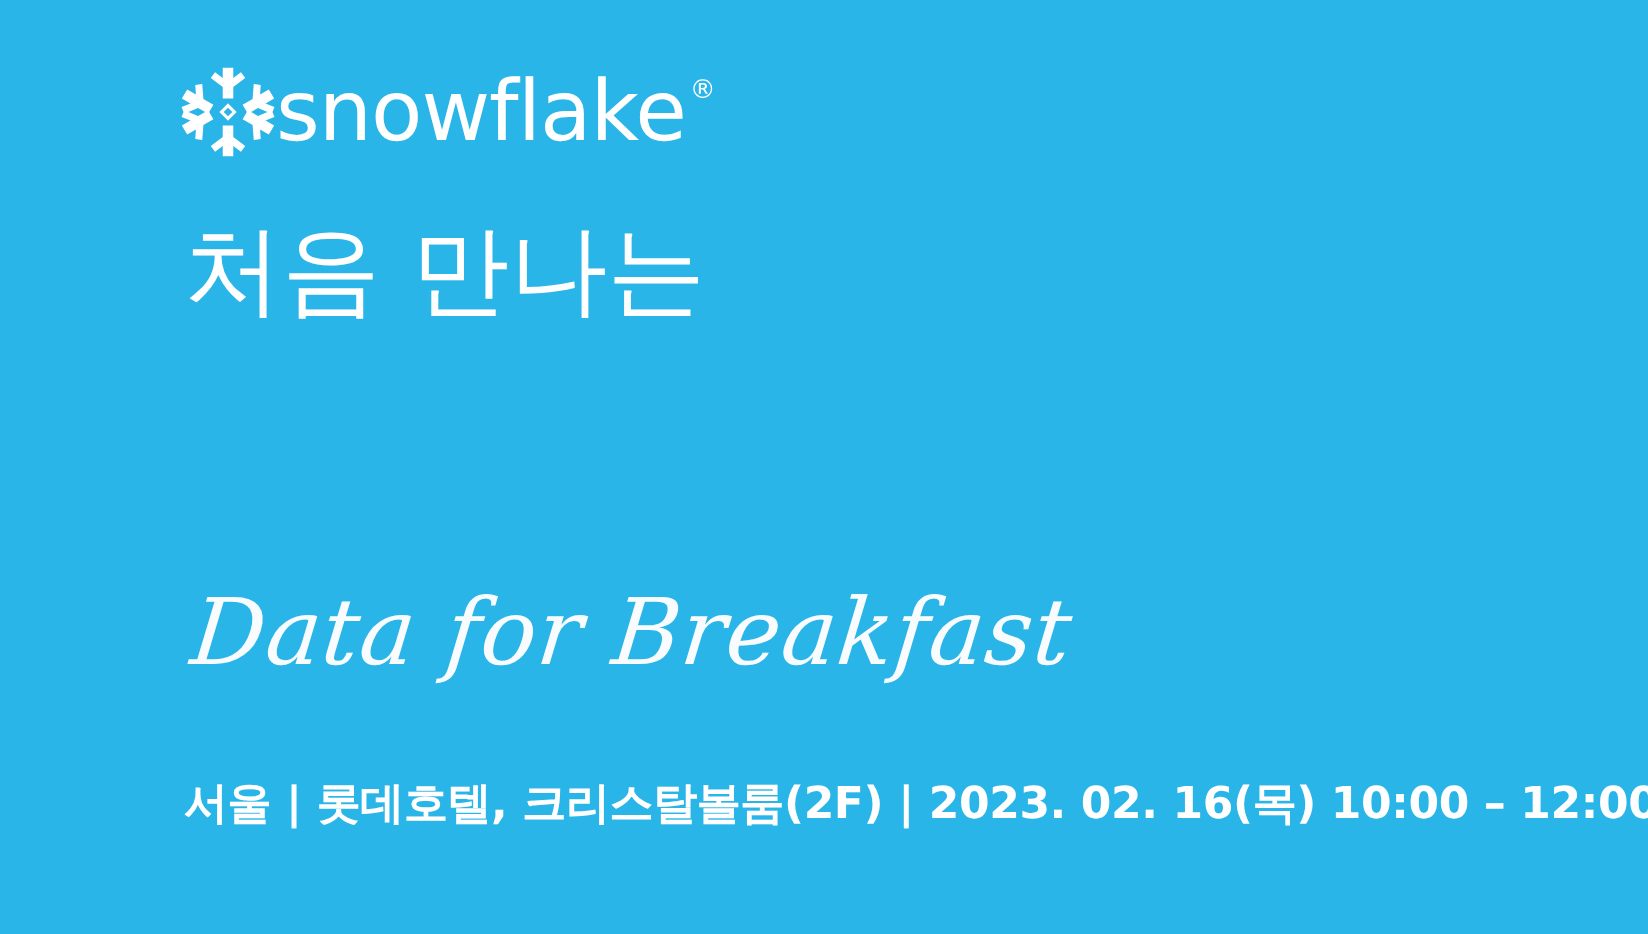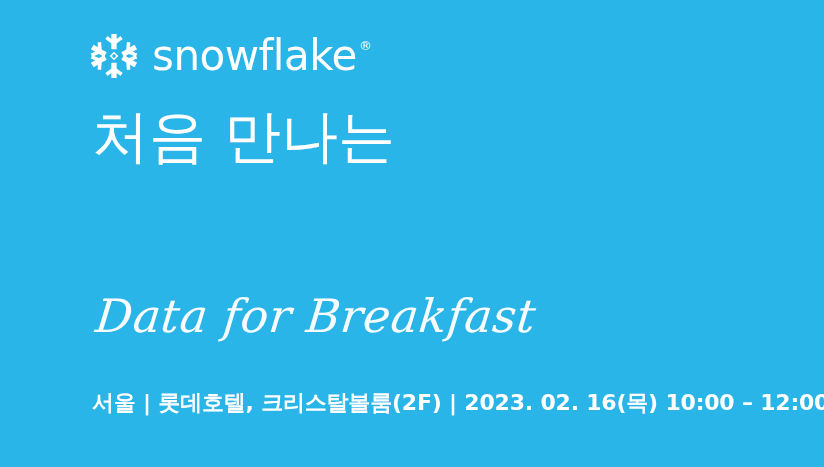--- a/index.html
+++ b/index.html
@@ -24,21 +24,20 @@
     overflow: hidden;
   }
 
   
   .logo-lockup {
     position: absolute;
     left: 90px;
     top: 30px;
     display: flex;
     align-items: center;
-    gap: 14px;
     height: 52px;
   }
   .logo-mark {
     width: 48px;
     height: 48px;
     display: block;
     flex: 0 0 auto;
   }
   .logo-mark svg {
     display: block;
@@ -71,21 +70,21 @@
 
   
   .headline {
     position: absolute;
     left: 92px;
     top: 98px;
     width: 700px;
   }
   .headline-line {
     font-family: "DejaVu Sans", "Liberation Sans", sans-serif;
-    font-size: 57px;
+    font-size: 49px;
     line-height: 76px;
     font-weight: 400;
     color: #ffffff;
     letter-spacing: 0px;
     white-space: nowrap;
   }
 
   
   .script-subtitle {
     position: absolute;

